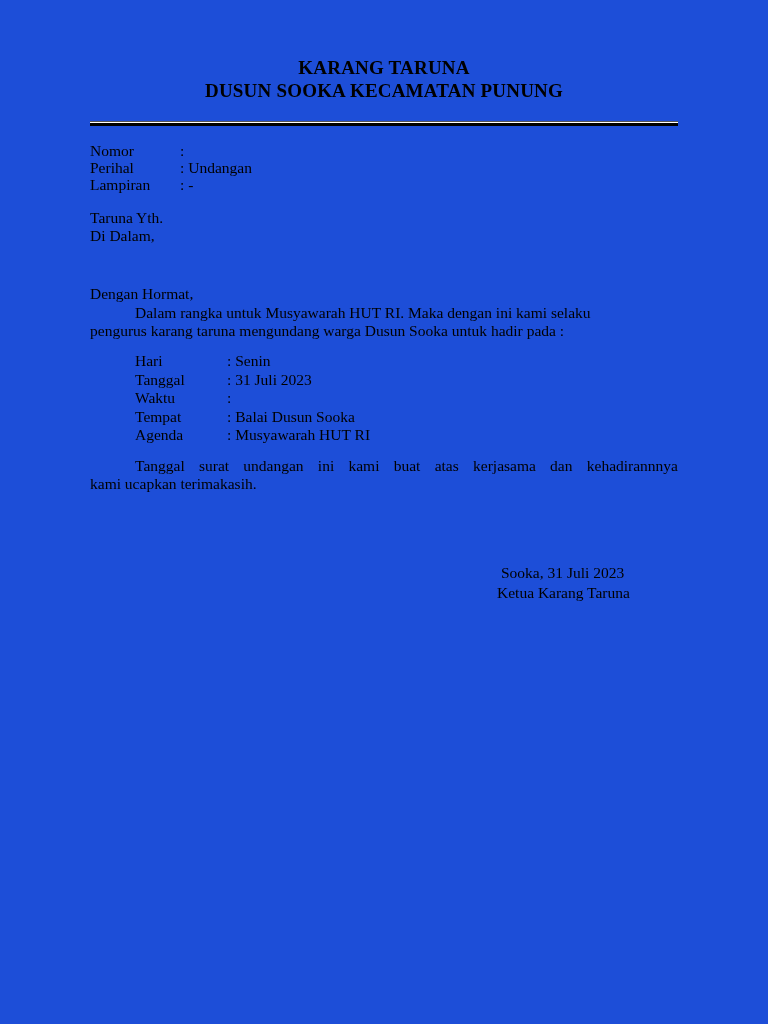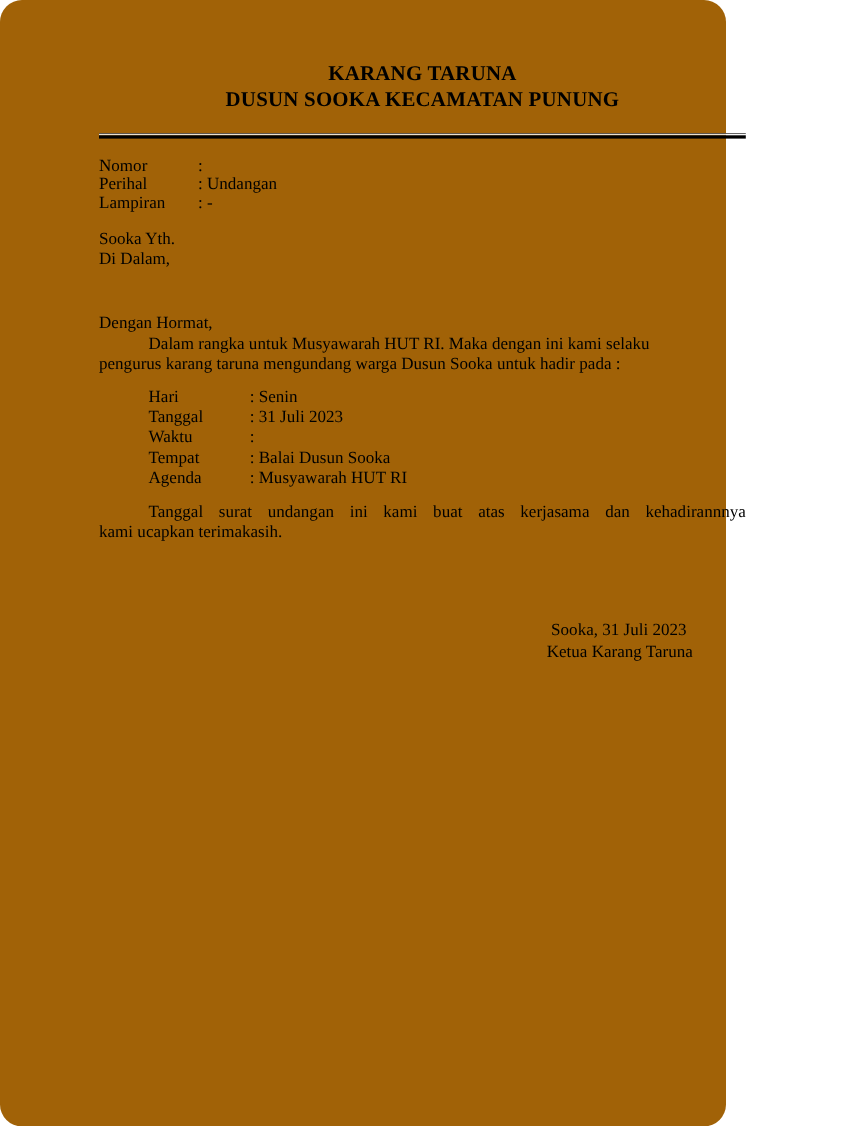--- a/index.html
+++ b/index.html
@@ -12,24 +12,23 @@
       height: 1024px;
       position: relative;
       overflow: hidden;
       font-family: "Liberation Serif", "DejaVu Serif", serif;
       color: #000000;
     }
     .page {
       position: absolute;
       left: 0;
       top: 0;
-      width: 660px;
+      width: 768px;
       height: 1024px;
-      background: #a16207;
-      border-radius: 20px;
+      background: #1d4ed8;
     }
     .header {
       position: absolute;
       left: 90px;
       top: 56px;
       width: 588px;
       text-align: center;
       font-weight: bold;
       font-size: 19px;
       line-height: 23px;
@@ -144,21 +143,21 @@
       <span class="label">Perihal</span>
       <span class="value">: Undangan</span>
     </div>
     <div class="row">
       <span class="label">Lampiran</span>
       <span class="value">: -</span>
     </div>
   </div>
 
   <div class="recipient text">
-    <div>Sooka Yth.</div>
+    <div>Taruna Yth.</div>
     <div>Di Dalam,</div>
   </div>
 
   <div class="body-block text">
     <div class="line">Dengan Hormat,</div>
     <div class="line indent">Dalam rangka  untuk Musyawarah HUT RI. Maka dengan ini kami selaku</div>
     <div class="line">pengurus karang taruna mengundang warga Dusun Sooka untuk hadir pada  :</div>
   </div>
 
   <div class="details text">

